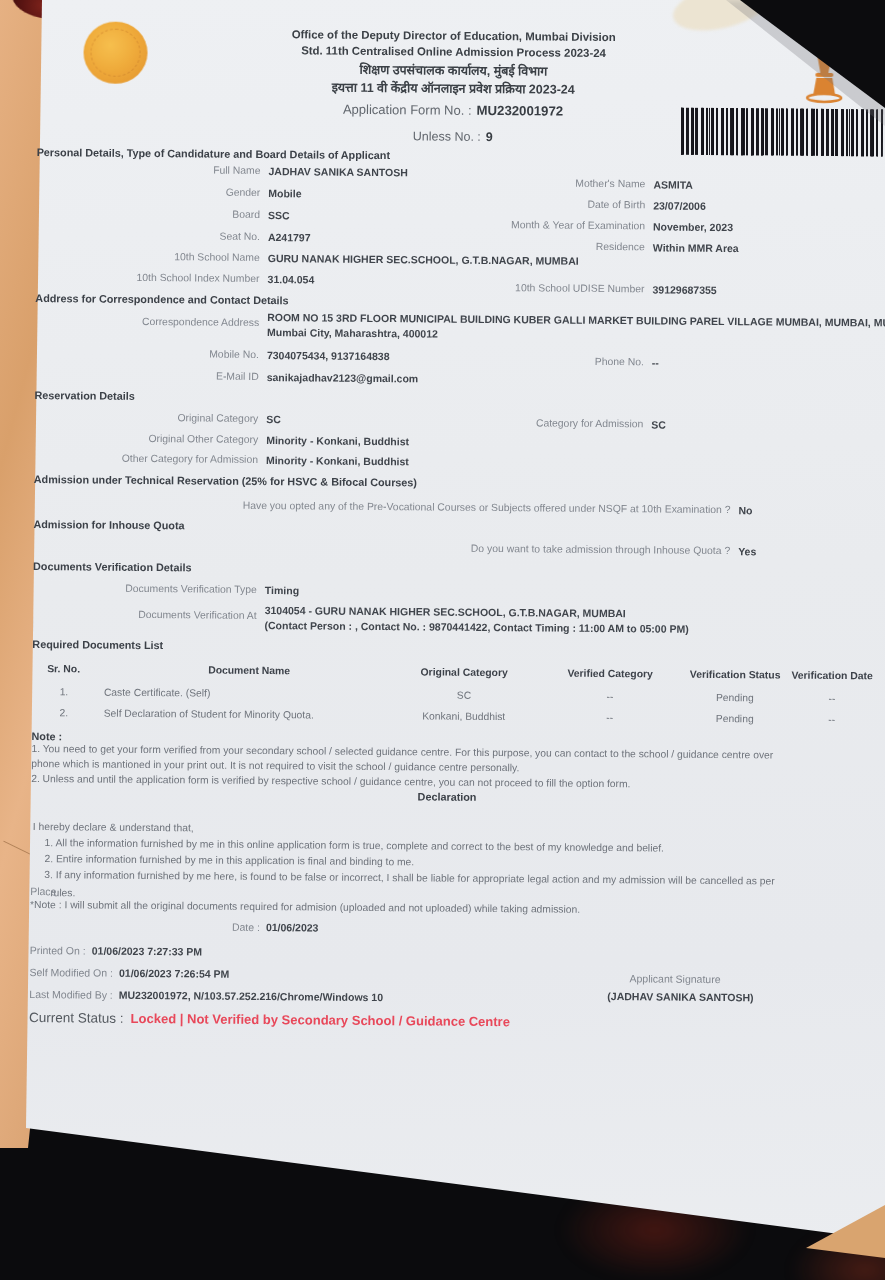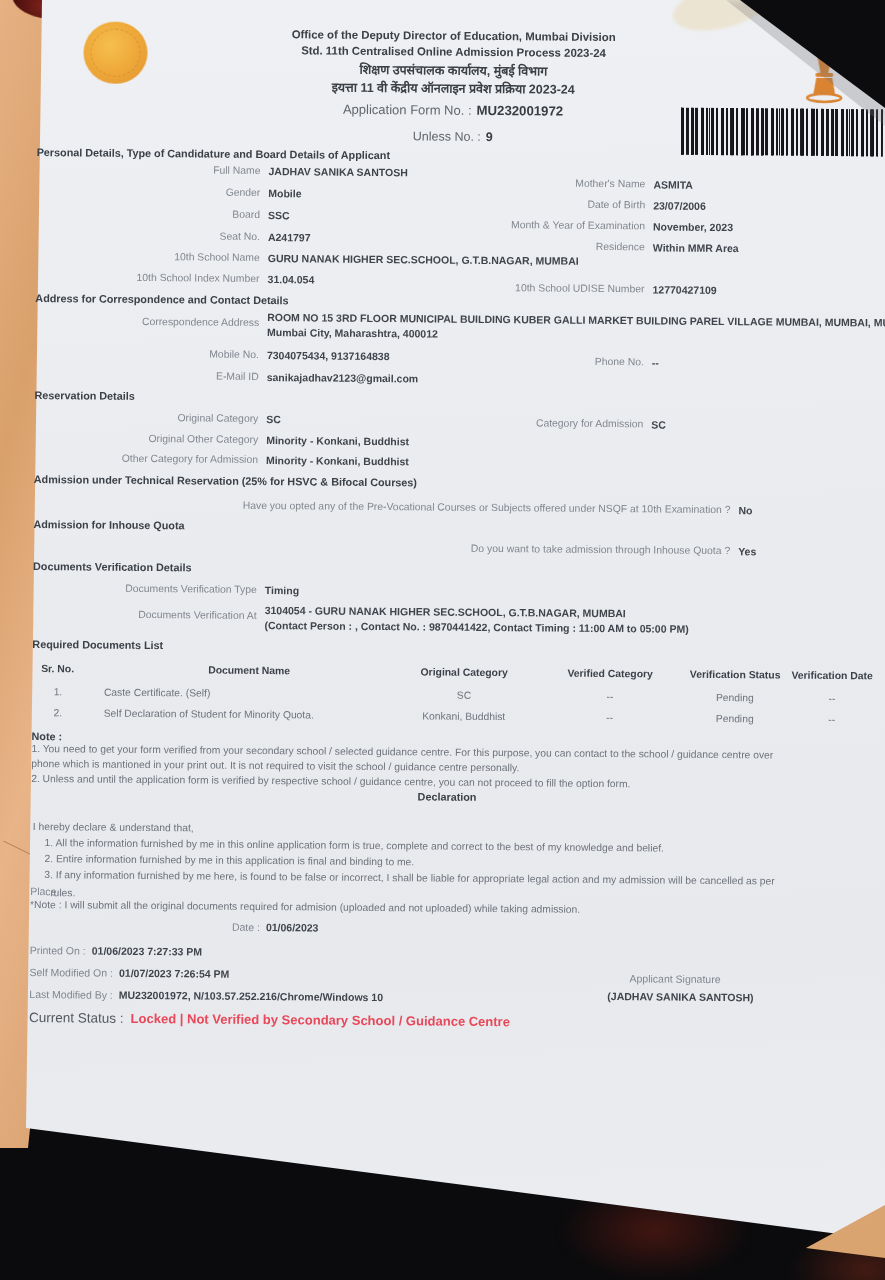--- a/index.html
+++ b/index.html
@@ -60,21 +60,21 @@
   .kv-r{left:330px;}
   .kv-r .lbl{width:283px;}
   .kv-q .lbl{width:701px;}
   .vstack .val{line-height:15px;}
   .pad-top .lbl{padding-top:7px;}
   .gray{color:#6e737b;font-size:10.3px;}
   .tbl-row{position:absolute;left:0;width:880px;height:14px;}
   .tbl-row span{position:absolute;top:0;}
   .th{font-weight:bold;font-size:10.4px;color:#3d424a;}
   .td{font-size:10.3px;color:#6f747c;}
-  .tc1{left:0;width:60px;text-align:center;}
+  .tc1{left:6px;width:60px;text-align:center;}
   .thead .tc1{text-align:left;padding-left:13px;width:47px;}
   .tc2{left:76px;width:290px;text-align:left;}
   .thead .tc2{text-align:center;}
   .tc3{left:346px;width:180px;text-align:center;}
   .tc4{left:512px;width:140px;text-align:center;}
   .tc5{left:637px;width:140px;text-align:center;}
   .tc6{left:744px;width:120px;text-align:center;}
   .f-lbl{color:#82878f;font-size:10.5px;}
   .f-val{font-weight:bold;color:#40454c;font-size:10.5px;margin-left:6px;}
   .status-lbl{font-size:13.5px;color:#54595f;}
@@ -152,21 +152,21 @@
     <div class="ar kv kv-r" style="top:215px">
         <span class="lbl">Month &amp; Year of Examination</span>
         <span class="val">November, 2023</span>
       </div>
     <div class="ar kv kv-r" style="top:236px">
         <span class="lbl">Residence</span>
         <span class="val">Within MMR Area</span>
       </div>
     <div class="ar kv kv-r" style="top:278px">
         <span class="lbl">10th School UDISE Number</span>
-        <span class="val">12770427109</span>
+        <span class="val">39129687355</span>
       </div>
 
     <div class="ar sec" style="left:4px;top:292px">Address for Correspondence and Contact Details</div>
     <div class="ar kv kv-l vstack pad-top" style="top:308px">
       <span class="lbl">Correspondence Address</span>
       <span class="val">
         <div>ROOM NO 15 3RD FLOOR MUNICIPAL BUILDING KUBER GALLI MARKET BUILDING PAREL VILLAGE MUMBAI, MUMBAI, MUMBAI,</div>
         <div>Mumbai City, Maharashtra, 400012</div>
       </span>
     </div>
@@ -261,21 +261,21 @@
     <div class="ar gray" style="left:6px;top:821px">I hereby declare &amp; understand that,</div>
     <div class="ar gray" style="left:18px;top:837px">1. All the information furnished by me in this online application form is true, complete and correct to the best of my knowledge and belief.</div>
     <div class="ar gray" style="left:18px;top:853px">2. Entire information furnished by me in this application is final and binding to me.</div>
     <div class="ar gray" style="left:18px;top:869px">3. If any information furnished by me here, is found to be false or incorrect, I shall be liable for appropriate legal action and my admission will be cancelled as per</div>
     <div class="ar gray" style="left:24px;top:887px">rules.</div>
     <div class="ar gray" style="left:4px;top:899px">*Note : I will submit all the original documents required for admision (uploaded and not uploaded) while taking admission.</div>
 
     <div class="ar" style="left:4px;top:885px"><span class="f-lbl">Place :</span></div>
     <div class="ar" style="left:206px;top:919px"><span class="f-lbl">Date :</span><span class="f-val">01/06/2023</span></div>
     <div class="ar" style="left:4px;top:944px"><span class="f-lbl">Printed On :</span><span class="f-val">01/06/2023 7:27:33 PM</span></div>
-    <div class="ar" style="left:4px;top:966px"><span class="f-lbl">Self Modified On :</span><span class="f-val">01/07/2023 7:26:54 PM</span></div>
+    <div class="ar" style="left:4px;top:966px"><span class="f-lbl">Self Modified On :</span><span class="f-val">01/06/2023 7:26:54 PM</span></div>
     <div class="ar sig" style="left:604px;top:967px"><span class="f-lbl">Applicant Signature</span></div>
     <div class="ar" style="left:4px;top:988px"><span class="f-lbl">Last Modified By :</span><span class="f-val">MU232001972, N/103.57.252.216/Chrome/Windows 10</span></div>
     <div class="ar sig" style="left:582px;top:985px"><span class="f-val" style="margin-left:0">(JADHAV SANIKA SANTOSH)</span></div>
 
     <div class="ar" style="left:4px;top:1010px">
       <span class="status-lbl">Current Status :</span><span class="status-val">Locked | Not Verified by Secondary School / Guidance Centre</span>
     </div>
 
   </div>
 

